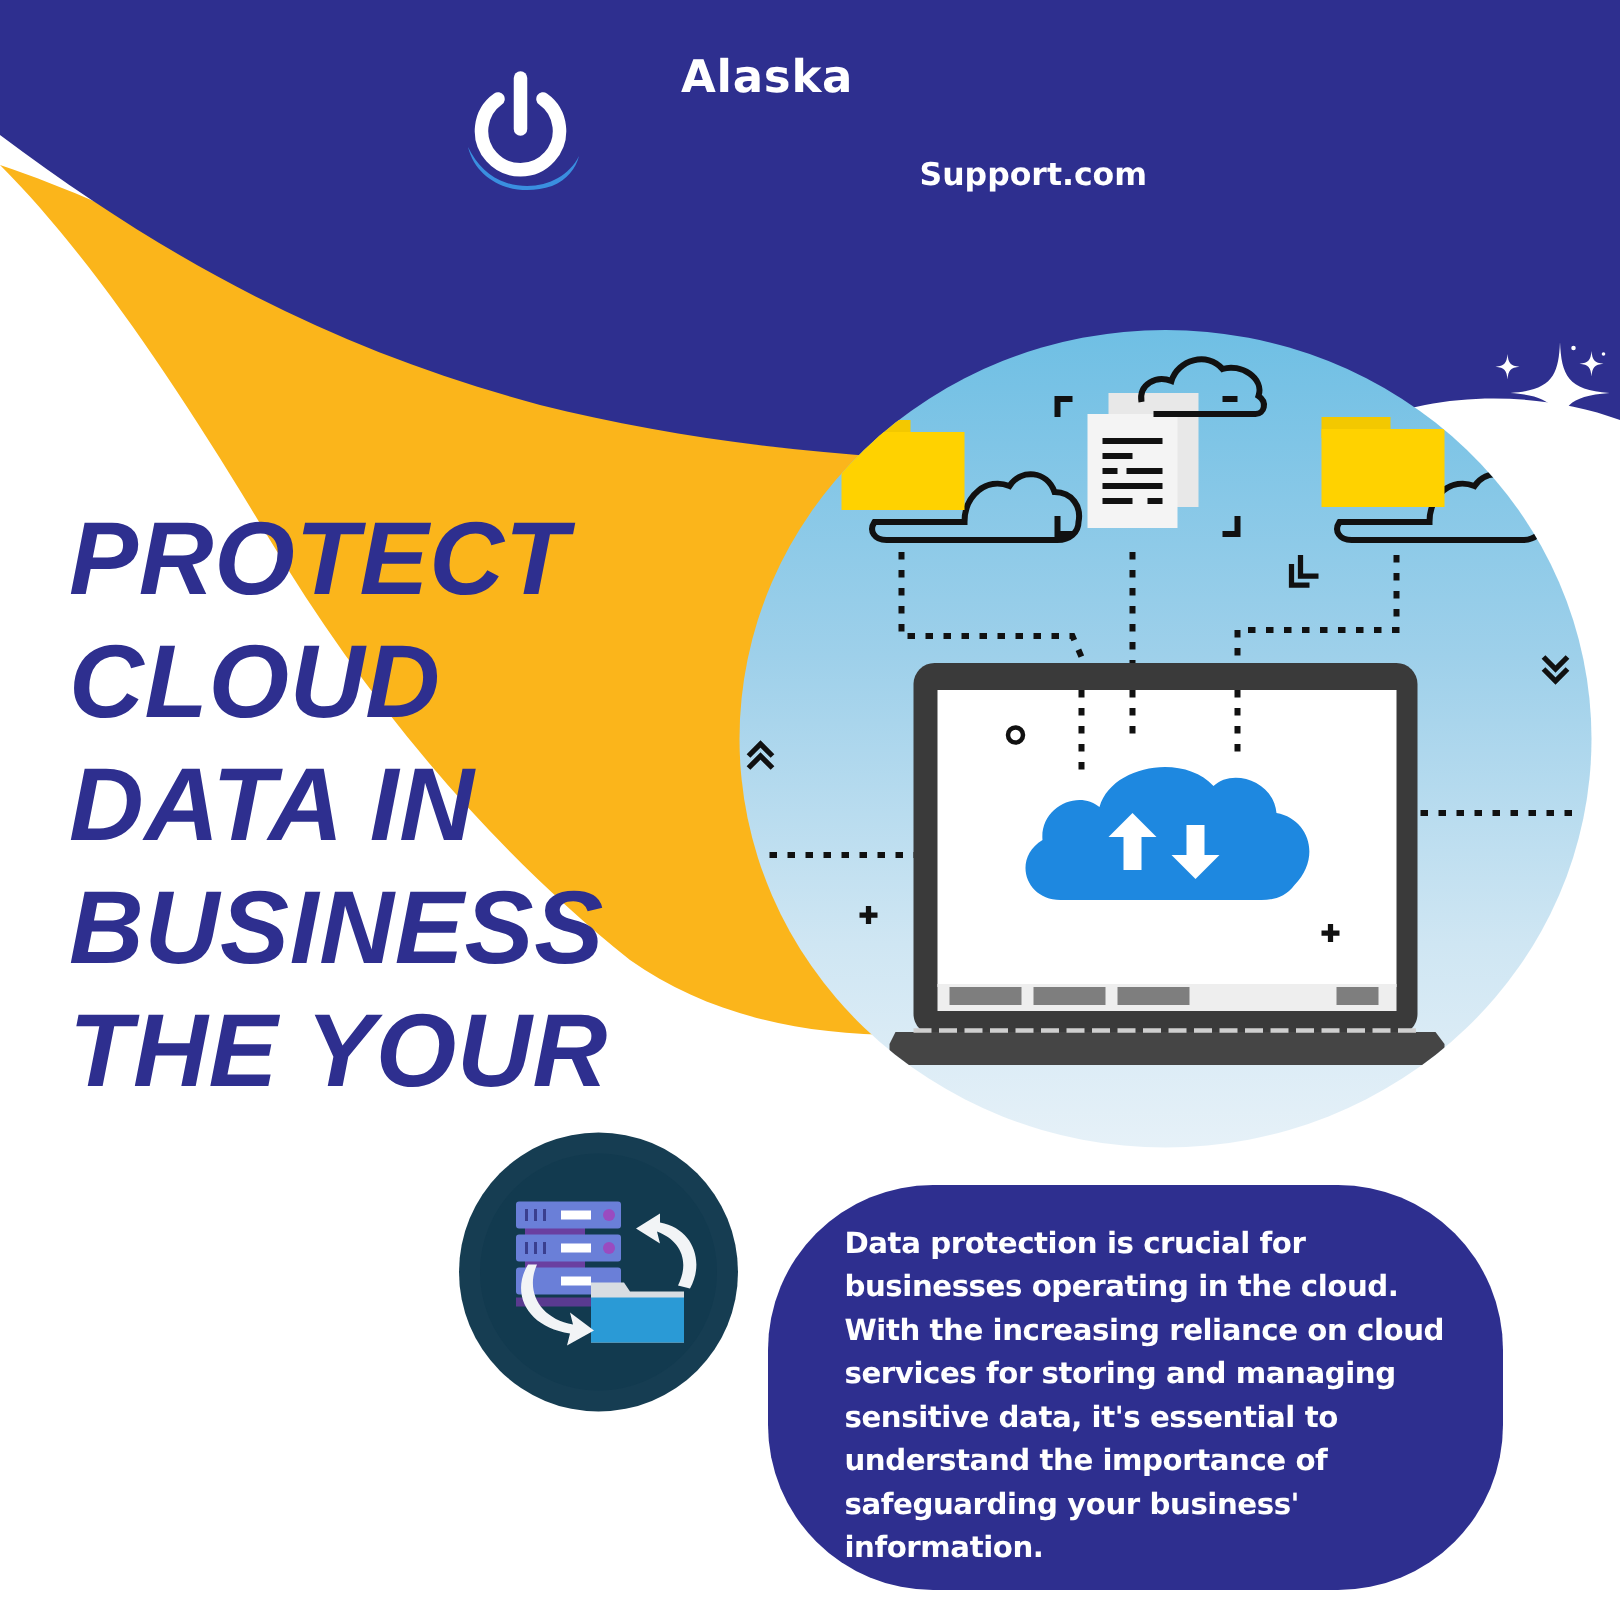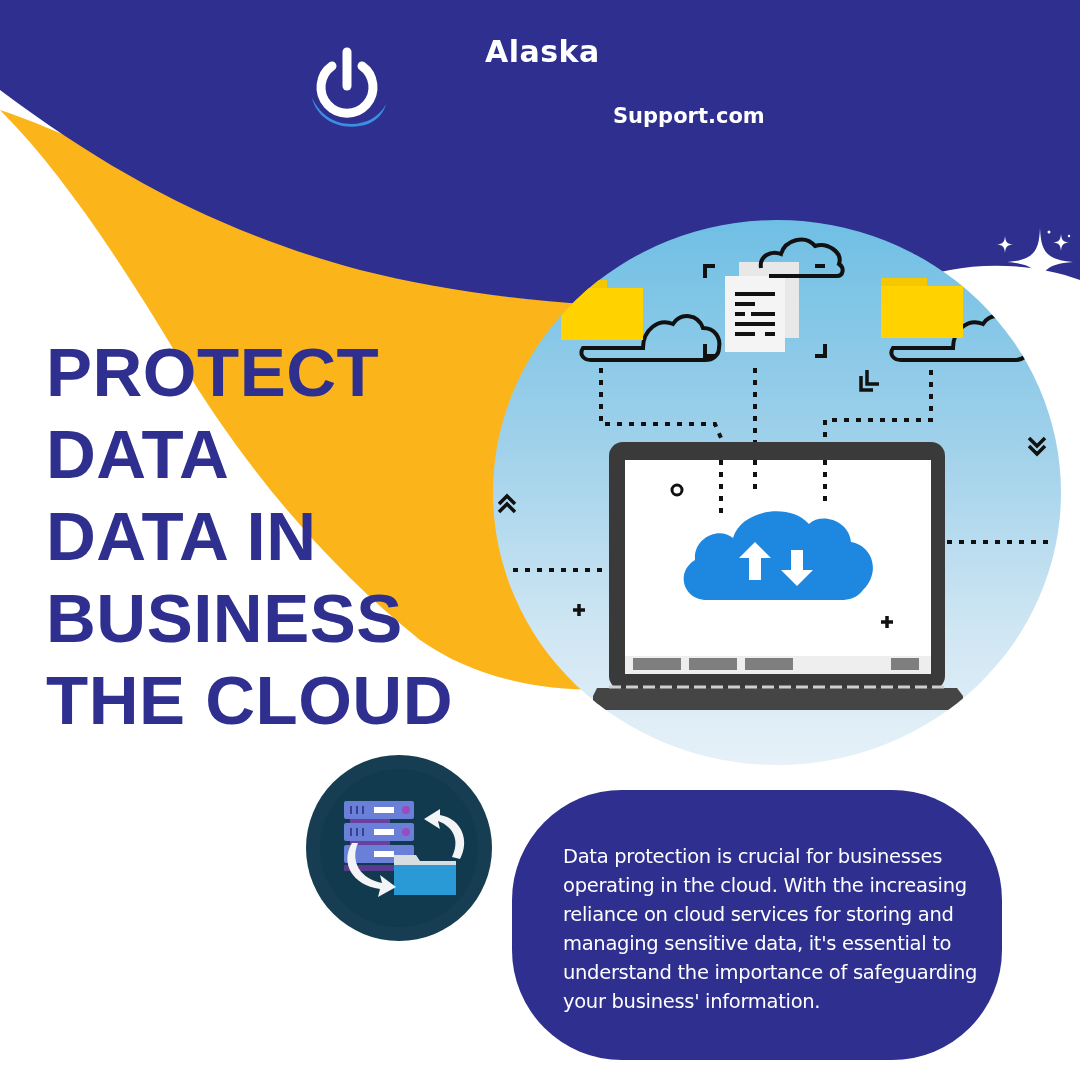--- a/index.html
+++ b/index.html
@@ -1,38 +1,38 @@
 <!DOCTYPE html>
 <html><head>
   <meta charset="utf-8">
   <style>
     html, body { margin: 0; padding: 0; }
     body { width: 1080px; height: 1080px; position: relative; overflow: hidden; background: #ffffff; font-family: "Liberation Sans", sans-serif; }
     .bg { position: absolute; left: 0; top: 0; width: 1080px; height: 1080px; }
     .logo { position: absolute; left: 300px; top: 32px; width: 460px; height: 100px; }
     .logo-power { position: absolute; left: 4px; top: 14px; width: 86px; height: 86px; }
-    .logo-top { position: absolute; left: 185px; top: 2px; color: #fff; font-weight: 900; font-size: 30px; letter-spacing: 0.5px; font-family: "DejaVu Sans", sans-serif; }
+    .logo-top { position: absolute; left: 154px; top: 2px; color: #fff; font-weight: 900; font-size: 30px; letter-spacing: 0.5px; font-family: "DejaVu Sans", sans-serif; }
     .logo-main { position: absolute; left: 104px; top: 26px; color: #fff; font-weight: 900; font-size: 64px; line-height: 64px; letter-spacing: -1px; font-family: "DejaVu Sans", sans-serif; }
     .logo-sub { position: absolute; left: 290px; top: 72px; color: #fff; font-weight: 900; font-size: 21px; font-family: "DejaVu Sans", sans-serif; margin-left: 23px; }
 
-    .headline { position: absolute; left: 46px; top: 332px; color: #2e2f8f; font-weight: 900; font-size: 69px; line-height: 82px; letter-spacing: 0.5px; font-family: "Liberation Sans", sans-serif; }
+    .headline { position: absolute; left: 46px; top: 332px; color: #2e2f8f; font-weight: 900; font-style: italic; font-size: 69px; line-height: 82px; letter-spacing: 0.5px; font-family: "Liberation Sans", sans-serif; }
     .headline div { white-space: nowrap; }
 
     .sparkles { position: absolute; left: 985px; top: 220px; width: 90px; height: 70px; }
 
     .hero { position: absolute; left: 493px; top: 220px; width: 568px; height: 545px; border-radius: 50%; overflow: hidden;
             background: linear-gradient(180deg, #6fbfe4 0%, #9ed0ea 40%, #cfe6f3 75%, #e6f1f8 100%); }
     .hero svg { position: absolute; left: 0; top: 0; }
 
     .badge-circle { position: absolute; left: 306px; top: 755px; width: 186px; height: 186px; border-radius: 50%; background: #163d52; }
     .badge-inner { position: absolute; left: 14px; top: 14px; width: 158px; height: 158px; border-radius: 50%; background: #123a4f; }
     .badge-circle svg { position: absolute; left: 0; top: 0; }
 
     .info-box { position: absolute; left: 512px; top: 790px; width: 490px; height: 270px; background: #2e2f8f; border-radius: 110px; }
-    .info-text { position: absolute; left: 51px; top: 24px; width: 420px; color: #fff; font-weight: 400; font-size: 19.5px; line-height: 29px; font-family: "DejaVu Sans", sans-serif; letter-spacing: -0.3px; margin-top: 28px; }
+    .info-text { position: absolute; left: 51px; top: 24px; width: 420px; color: #fff; font-weight: 700; font-size: 19.5px; line-height: 29px; font-family: "DejaVu Sans", sans-serif; letter-spacing: -0.3px; }
   </style>
 </head>
 <body>
 
 <svg class="bg" viewBox="0 0 1080 1080" width="1080" height="1080">
 
   <path d="M0,110 C60,170 120,260 180,360 C240,460 320,560 420,640 C470,675 530,690 600,690 L700,690 L700,300 L540,300 C420,290 300,250 200,200 C120,160 60,130 0,110 Z" fill="#fbb51b"></path>
 
   <path d="M0,0 L1080,0 L1080,280 C1040,265 990,262 950,270 C880,285 820,300 740,305 C620,312 480,300 360,270 C230,235 120,180 0,90 Z" fill="#2e2f8f"></path>
 </svg>
@@ -123,24 +123,24 @@
     <g>
       <path d="M214,380 C190,380 182,352 202,340 C200,318 226,306 240,318 C248,290 296,282 316,304 C328,292 356,300 358,322 C380,326 388,352 370,370 C364,378 356,380 348,380 Z" fill="#1e88e0"></path>
       <path d="M262,322 L278,338 L268,338 L268,360 L256,360 L256,338 L246,338 Z" fill="#ffffff"></path>
       <path d="M298,330 L310,330 L310,350 L320,350 L304,366 L288,350 L298,350 Z" fill="#ffffff"></path>
     </g>
   </svg>
 </div>
 
 <div class="headline">
   <div>PROTECT</div>
-  <div>DATA</div>
+  <div>CLOUD</div>
   <div>DATA IN</div>
   <div>BUSINESS</div>
-  <div>THE CLOUD</div>
+  <div>THE YOUR</div>
 </div>
 
 <div class="badge-circle">
   <div class="badge-inner"></div>
   <svg viewBox="0 0 186 186" width="186" height="186">
 
     <rect x="44" y="52" width="40" height="50" fill="#6a3fa0"></rect>
     <rect x="38" y="46" width="70" height="18" rx="2" fill="#6a7fd8"></rect>
     <rect x="38" y="68" width="70" height="18" rx="2" fill="#6a7fd8"></rect>
     <rect x="38" y="90" width="70" height="18" rx="2" fill="#6a7fd8"></rect>

